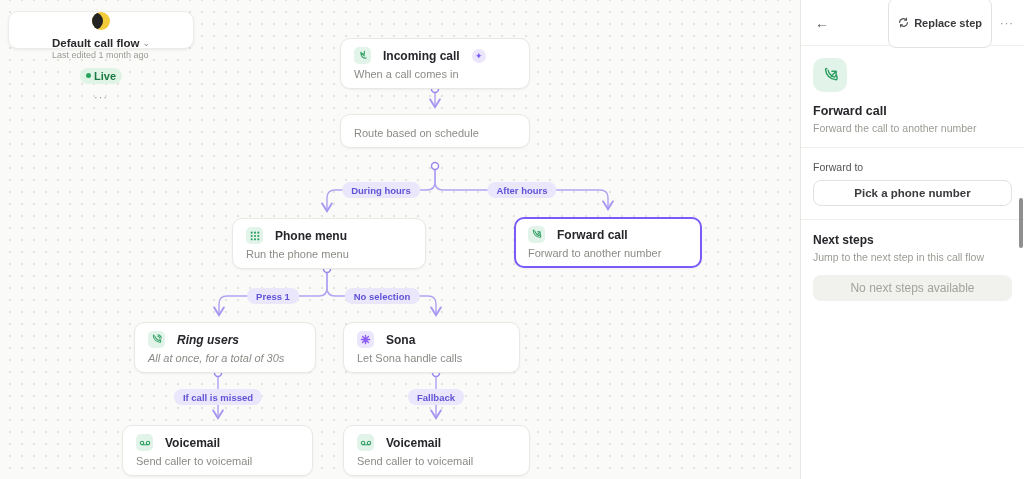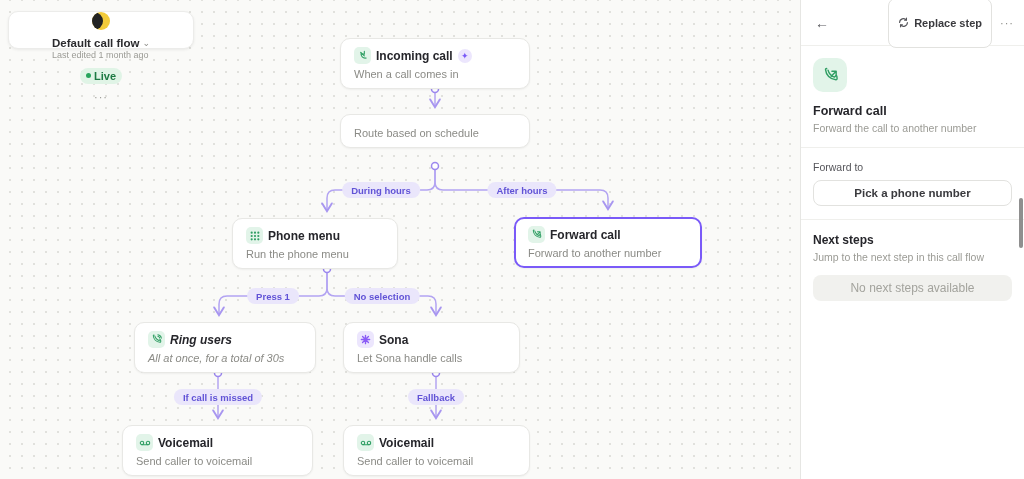--- a/index.html
+++ b/index.html
@@ -24,21 +24,21 @@
   .flow-sub{font-size:9px;color:#9b9b95;white-space:nowrap;}
   .live-pill{display:flex;align-items:center;gap:3px;background:#e0f4e6;color:#1d7a43;
     font-size:11px;font-weight:600;border-radius:999px;padding:2px 6px;flex:0 0 auto;}
   .live-dot{width:5px;height:5px;border-radius:50%;background:#27a45c;}
   .dots{color:#9b9b95;font-size:11px;letter-spacing:1px;flex:0 0 auto;}
 
   
   .node{position:absolute;background:#fff;border:1px solid #e8e8e5;border-radius:10px;
     box-shadow:0 1px 2px rgba(0,0,0,.05);padding:8px 13px;}
   .node.selected{border:2px solid #7a5af8;padding:7px 12px;}
-  .node-head{display:flex;align-items:center;gap:5px;}
+  .node-head{display:flex;align-items:center;gap:12px;}
   .tile{width:17px;height:17px;border-radius:5px;display:flex;align-items:center;justify-content:center;flex:0 0 auto;}
   .tile svg{display:block;}
   .tile-green{background:#e2f4e9;color:#2f9e63;}
   .tile-blue{background:#e3effd;color:#3b82f6;}
   .tile-purple{background:#ece6fd;color:#8b5cf6;}
   .node-title{font-size:12px;font-weight:700;color:#26262b;white-space:nowrap;}
   .node-sub{font-size:11px;color:#8b8b86;margin-top:4px;white-space:nowrap;}
   .spark{width:14px;height:14px;border-radius:50%;background:#ece6fd;color:#7a5af8;
     font-size:9px;display:flex;align-items:center;justify-content:center;flex:0 0 auto;}
 
@@ -131,21 +131,21 @@
         <span class="node-title">Incoming call</span>
         <span class="spark">✦</span>
       </div>
       <div class="node-sub">When a call comes in</div>
     </div>
 
     <div class="node" style="left:340px;top:114px;width:190px;">
       <div class="node-sub">Route based on schedule</div>
     </div>
 
-    <div class="node" style="left:232px;top:218px;width:166px;">
+    <div class="node" style="left:232px;top:218px;width:194px;">
       <div class="node-head">
         <span class="tile tile-green">
           <svg width="10" height="10" viewBox="0 0 24 24" fill="currentColor">
               <circle cx="4" cy="4" r="2.6"></circle>
               <circle cx="12" cy="4" r="2.6"></circle>
               <circle cx="20" cy="4" r="2.6"></circle>
               <circle cx="4" cy="12" r="2.6"></circle>
               <circle cx="12" cy="12" r="2.6"></circle>
               <circle cx="20" cy="12" r="2.6"></circle>
               <circle cx="4" cy="20" r="2.6"></circle>

